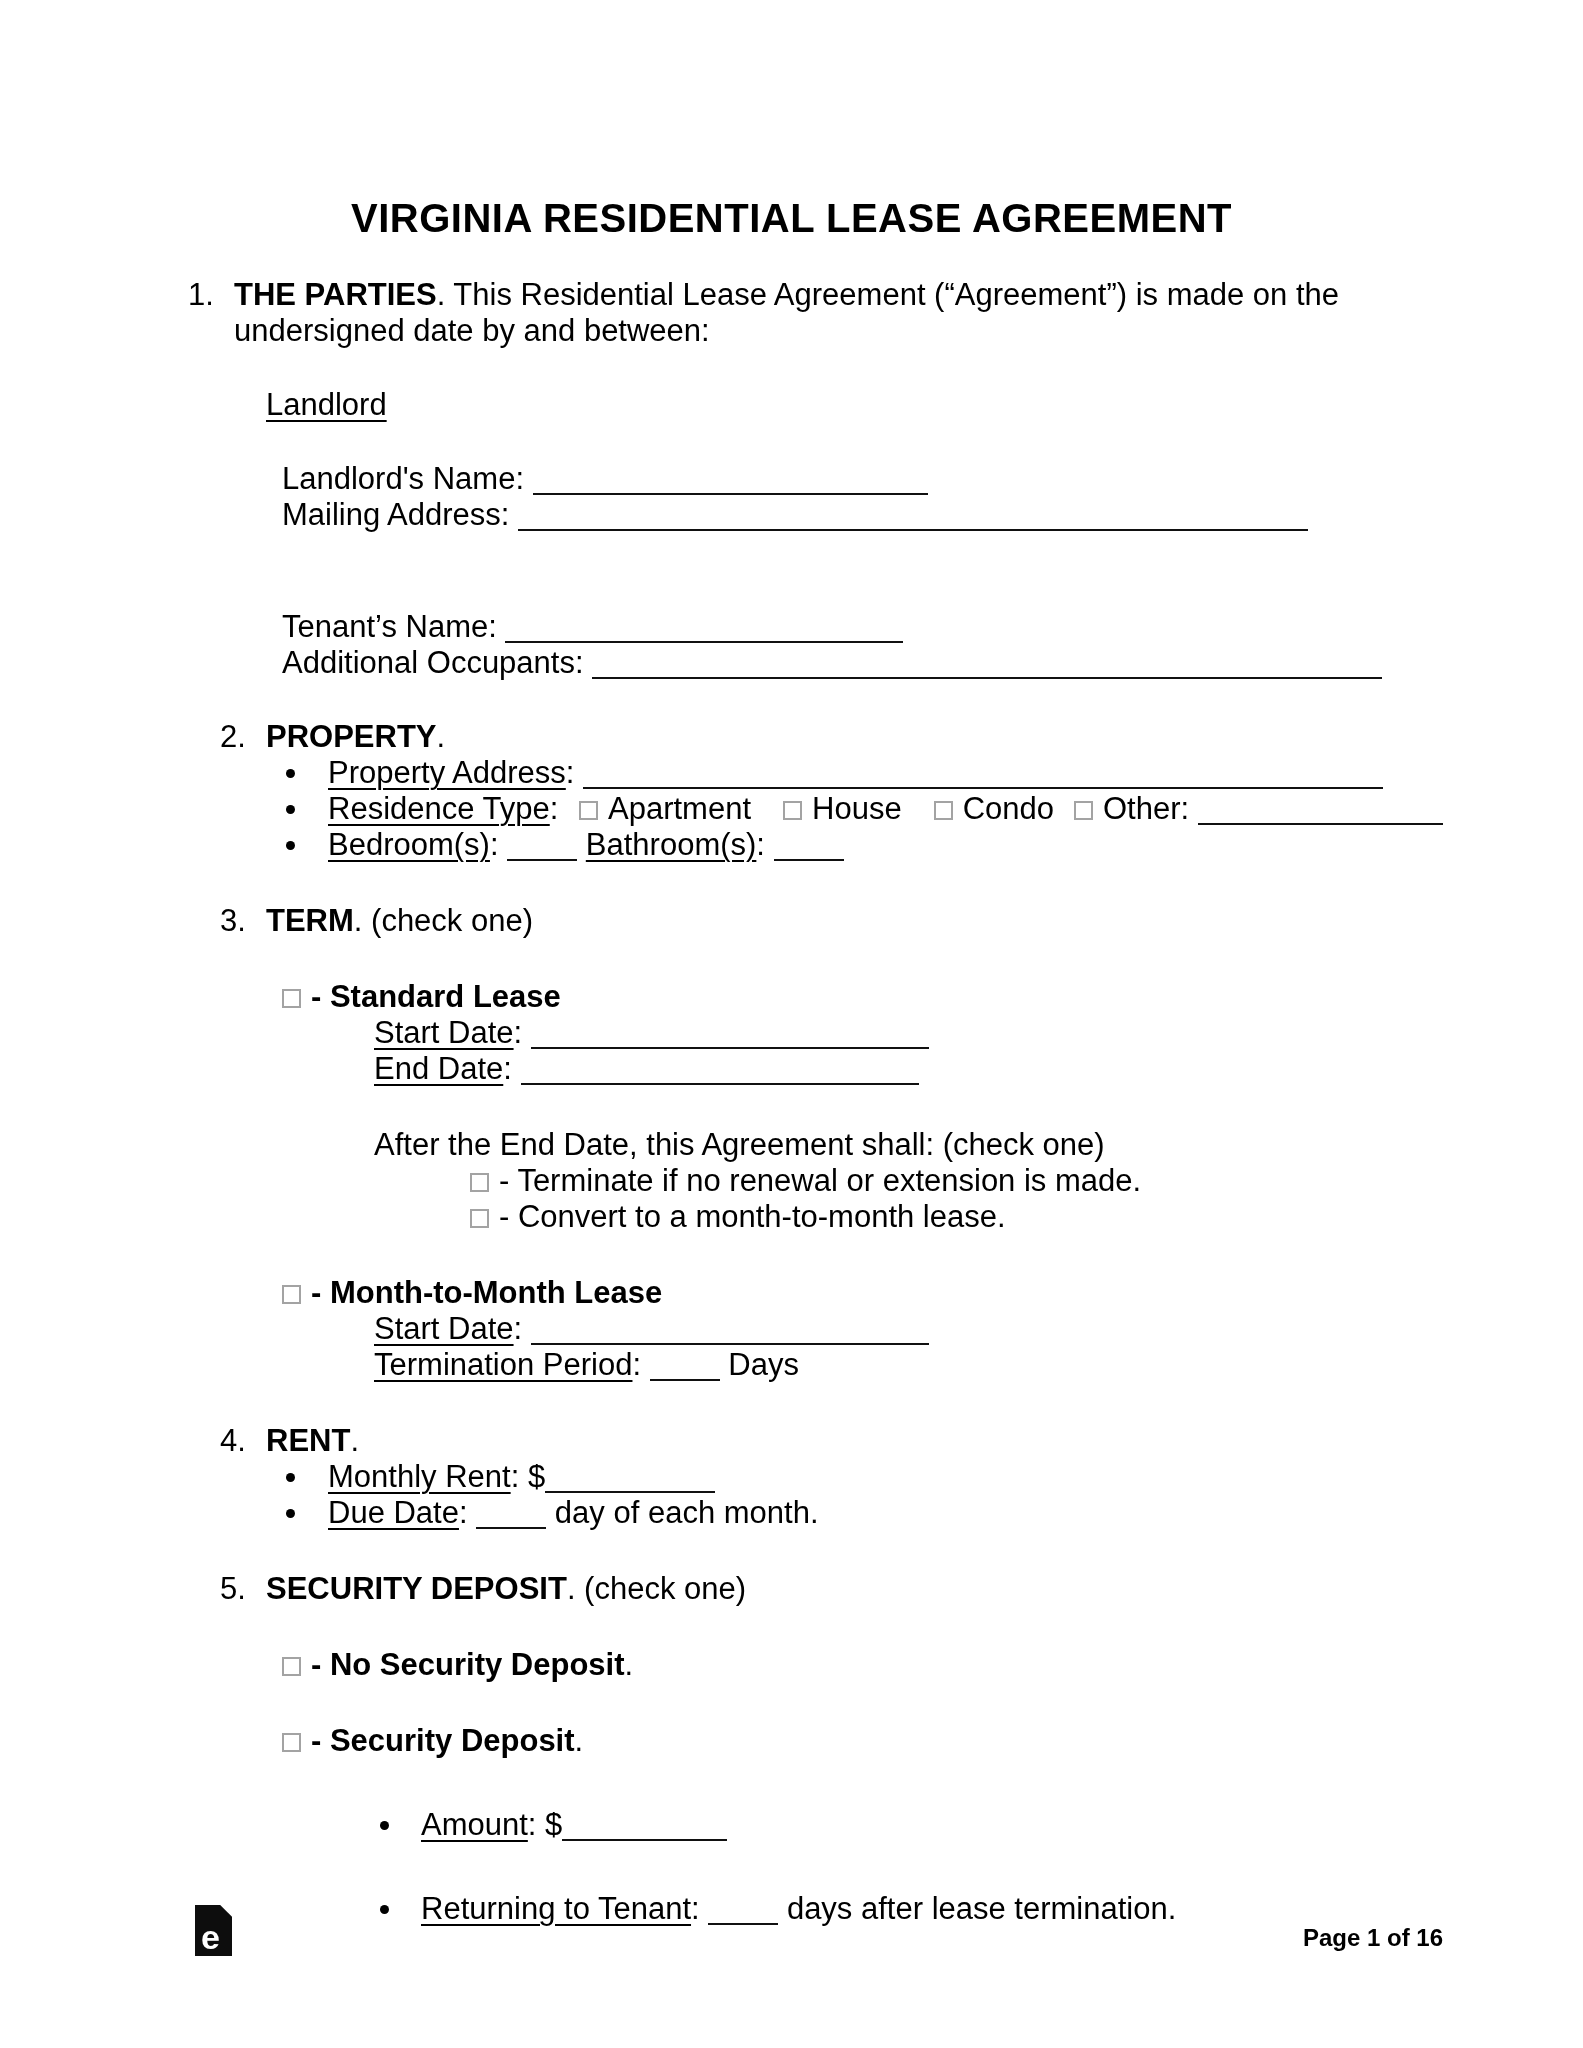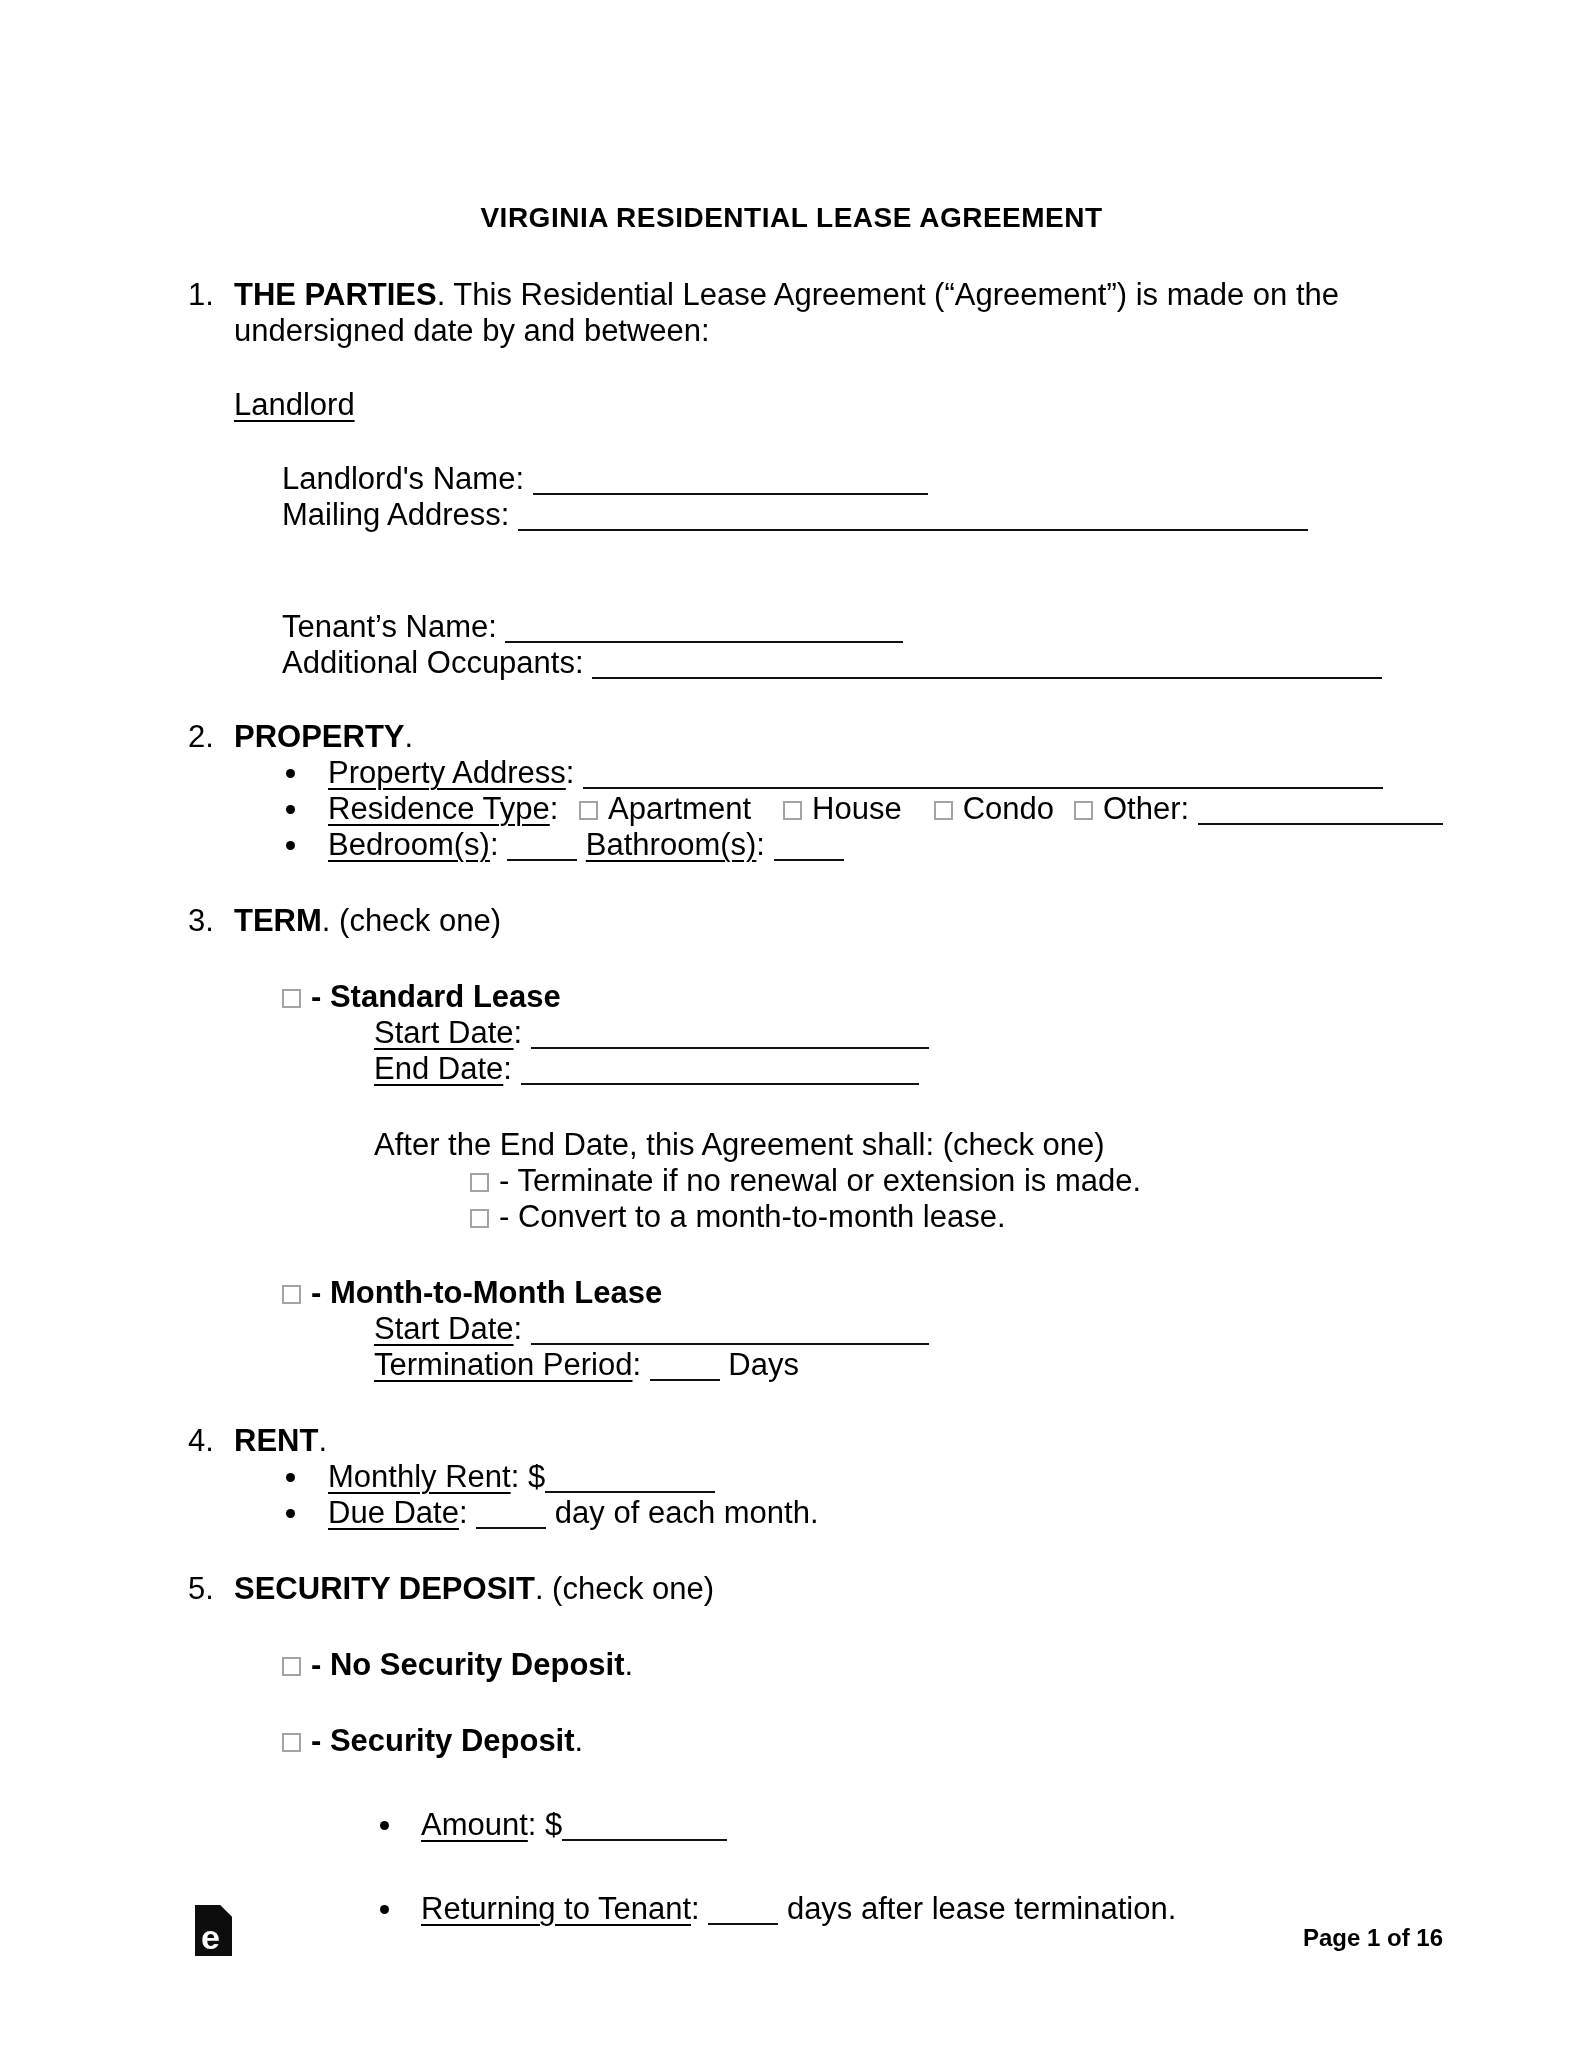--- a/index.html
+++ b/index.html
@@ -8,30 +8,30 @@
     width:1583px; height:2048px;
     background:#ffffff;
     font-family:"Liberation Sans", sans-serif;
     font-size:31px; line-height:36px;
     color:#000;
     overflow:hidden;
   }
   .content { padding-top:197px; }
   .title {
     text-align:center;
-    font-size:28px; line-height:42px;
+    font-size:40px; line-height:42px;
     font-weight:bold;
     letter-spacing:0.5px;
   }
   .gap    { height:40px; }
   .gap-sm { height:38px; }
 
   .line { position:relative; white-space:nowrap; }
   .num  { position:absolute; left:188px; top:0; }
-  .sec  { padding-left:234px; }
+  .sec  { padding-left:234px;margin-left:32px; }
   .para { padding-left:234px; width:1170px; white-space:normal; }
   .l3   { padding-left:282px; }
   .l4   { padding-left:374px; }
   .l5   { padding-left:470px; }
 
   .bullet { padding-left:328px; position:relative; }
   .bullet::before {
     content:""; position:absolute; left:286px; top:14px;
     width:9px; height:9px; border-radius:50%; background:#000;
   }

